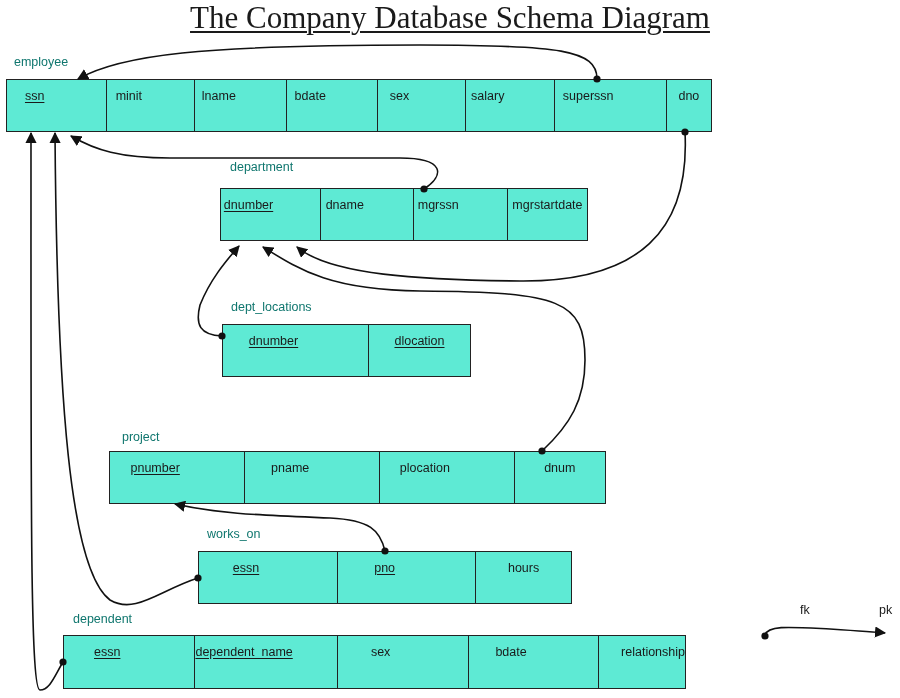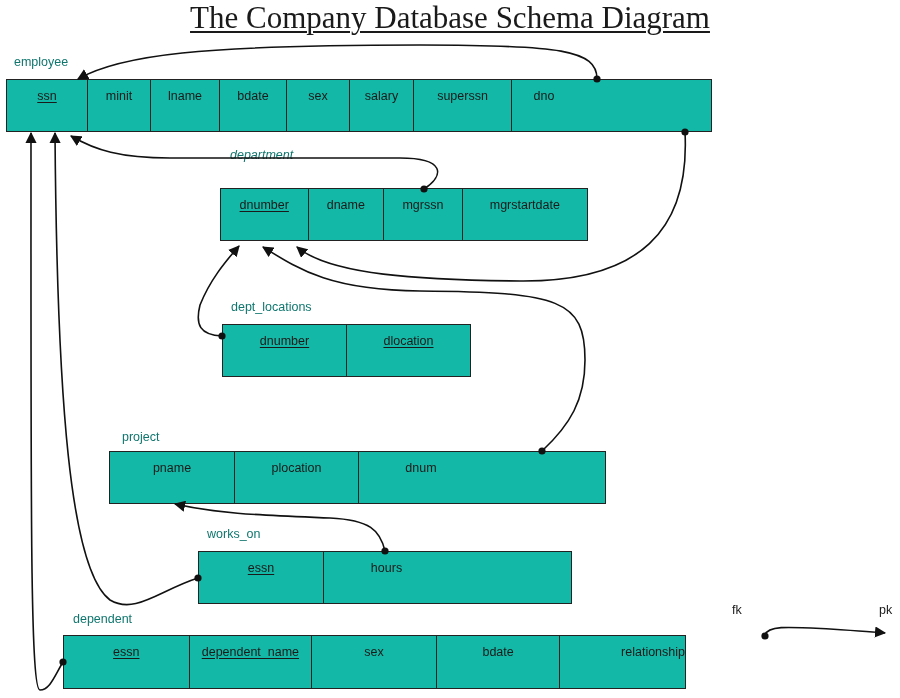--- a/index.html
+++ b/index.html
@@ -3,21 +3,21 @@
 <meta charset="utf-8">
 <style>
   html, body { margin: 0; padding: 0; background: #ffffff; }
   body { width: 900px; height: 698px; position: relative; overflow: hidden;
          font-family: "Liberation Sans", "DejaVu Sans", sans-serif; color: #111; }
   #title { position: absolute; left: 0; top: 0; width: 900px; text-align: center;
            font-family: "Liberation Serif", "DejaVu Serif", serif; font-size: 31px;
            line-height: 36px; text-decoration: underline; text-underline-offset: 3px;
            text-decoration-thickness: 1.5px; color: #1a1a1a; }
   .table-label { position: absolute; font-size: 12.5px; color: #0f766e; white-space: nowrap; }
-  .table { position: absolute; display: flex; border: 1.3px solid #222; box-sizing: border-box; background: #14b8a6; }
+  .table { position: absolute; display: flex; border: 1.3px solid #222; box-sizing: border-box; background: #5eead4; gap: 44px; }
   .cell { border-left: 1.3px solid #222; box-sizing: border-box; text-align: center;
           font-size: 12.5px; padding-top: 9px; color: #1a1a1a; white-space: nowrap; }
   .cell:first-child { border-left: none; }
   .cell .txt.pk { text-decoration: underline; text-underline-offset: 2px; }
   #links { position: absolute; left: 0; top: 0; }
   .legend-label { position: absolute; font-size: 12.5px; color: #1a1a1a; }
 </style>
 </head>
 <body>
 
@@ -28,57 +28,59 @@
     <div class="cell" style="width: 80px;"><span class="txt pk">ssn</span></div>
     <div class="cell" style="width: 63px;"><span class="txt">minit</span></div>
     <div class="cell" style="width: 69px;"><span class="txt">lname</span></div>
     <div class="cell" style="width: 67px;"><span class="txt">bdate</span></div>
     <div class="cell" style="width: 63px;"><span class="txt">sex</span></div>
     <div class="cell" style="width: 64px;"><span class="txt">salary</span></div>
     <div class="cell" style="width: 98px;"><span class="txt">superssn</span></div>
     <div class="cell" style="width: 65px;"><span class="txt">dno</span></div>
   </div>
 
-<div class="table-label" style="left:230px; top:148px;font-style:italic;">department</div>
+<div class="table-label" style="left:230px; top:160px;">department</div>
 <div class="table" style="left:220px; top:188px; width:368px; height:53px;">
     <div class="cell" style="width: 87px;"><span class="txt pk">dnumber</span></div>
     <div class="cell" style="width: 76px;"><span class="txt">dname</span></div>
     <div class="cell" style="width: 79px;"><span class="txt">mgrssn</span></div>
     <div class="cell" style="width: 126px;"><span class="txt">mgrstartdate</span></div>
   </div>
 
 <div class="table-label" style="left:231px; top:300px;">dept_locations</div>
 <div class="table" style="left:222px; top:324px; width:249px; height:53px;">
     <div class="cell" style="width: 124px;"><span class="txt pk">dnumber</span></div>
     <div class="cell" style="width: 125px;"><span class="txt pk">dlocation</span></div>
   </div>
 
 <div class="table-label" style="left:122px; top:430px;">project</div>
 <div class="table" style="left:109px; top:451px; width:497px; height:53px;">
+    <div class="cell" style="width: 124px;"><span class="txt pk">pnumber</span></div>
     <div class="cell" style="width: 124px;"><span class="txt">pname</span></div>
     <div class="cell" style="width: 124px;"><span class="txt">plocation</span></div>
     <div class="cell" style="width: 125px;"><span class="txt">dnum</span></div>
   </div>
 
 <div class="table-label" style="left:207px; top:527px;">works_on</div>
 <div class="table" style="left:198px; top:551px; width:374px; height:53px;">
     <div class="cell" style="width: 124px;"><span class="txt pk">essn</span></div>
+    <div class="cell" style="width: 124px;"><span class="txt pk">pno</span></div>
     <div class="cell" style="width: 126px;"><span class="txt">hours</span></div>
   </div>
 
 <div class="table-label" style="left:73px; top:612px;">dependent</div>
 <div class="table" style="left:63px; top:635px; width:623px; height:54px;">
     <div class="cell" style="width: 125px;"><span class="txt pk">essn</span></div>
     <div class="cell" style="width: 123px;"><span class="txt pk">dependent_name</span></div>
     <div class="cell" style="width: 125px;"><span class="txt">sex</span></div>
     <div class="cell" style="width: 124px;"><span class="txt">bdate</span></div>
     <div class="cell" style="width: 126px; text-align: right;"><span class="txt">relationship</span></div>
   </div>
 
-<div class="legend-label" style="left:732px; top:603px;">fk</div>
+<div class="legend-label" style="left:800px; top:603px;">fk</div>
 <div class="legend-label" style="left:879px; top:603px;">pk</div>
 
 <svg id="links" width="900" height="698" viewBox="0 0 900 698">
   <defs>
     <marker id="arrow" viewBox="0 0 10 10" refX="9" refY="5" markerWidth="7" markerHeight="7" orient="auto-start-reverse">
       <path d="M0,0 L10,5 L0,10 z" fill="#111"></path>
     </marker>
   </defs>
   <g fill="none" stroke="#111" stroke-width="1.6" marker-end="url(#arrow)">
 

